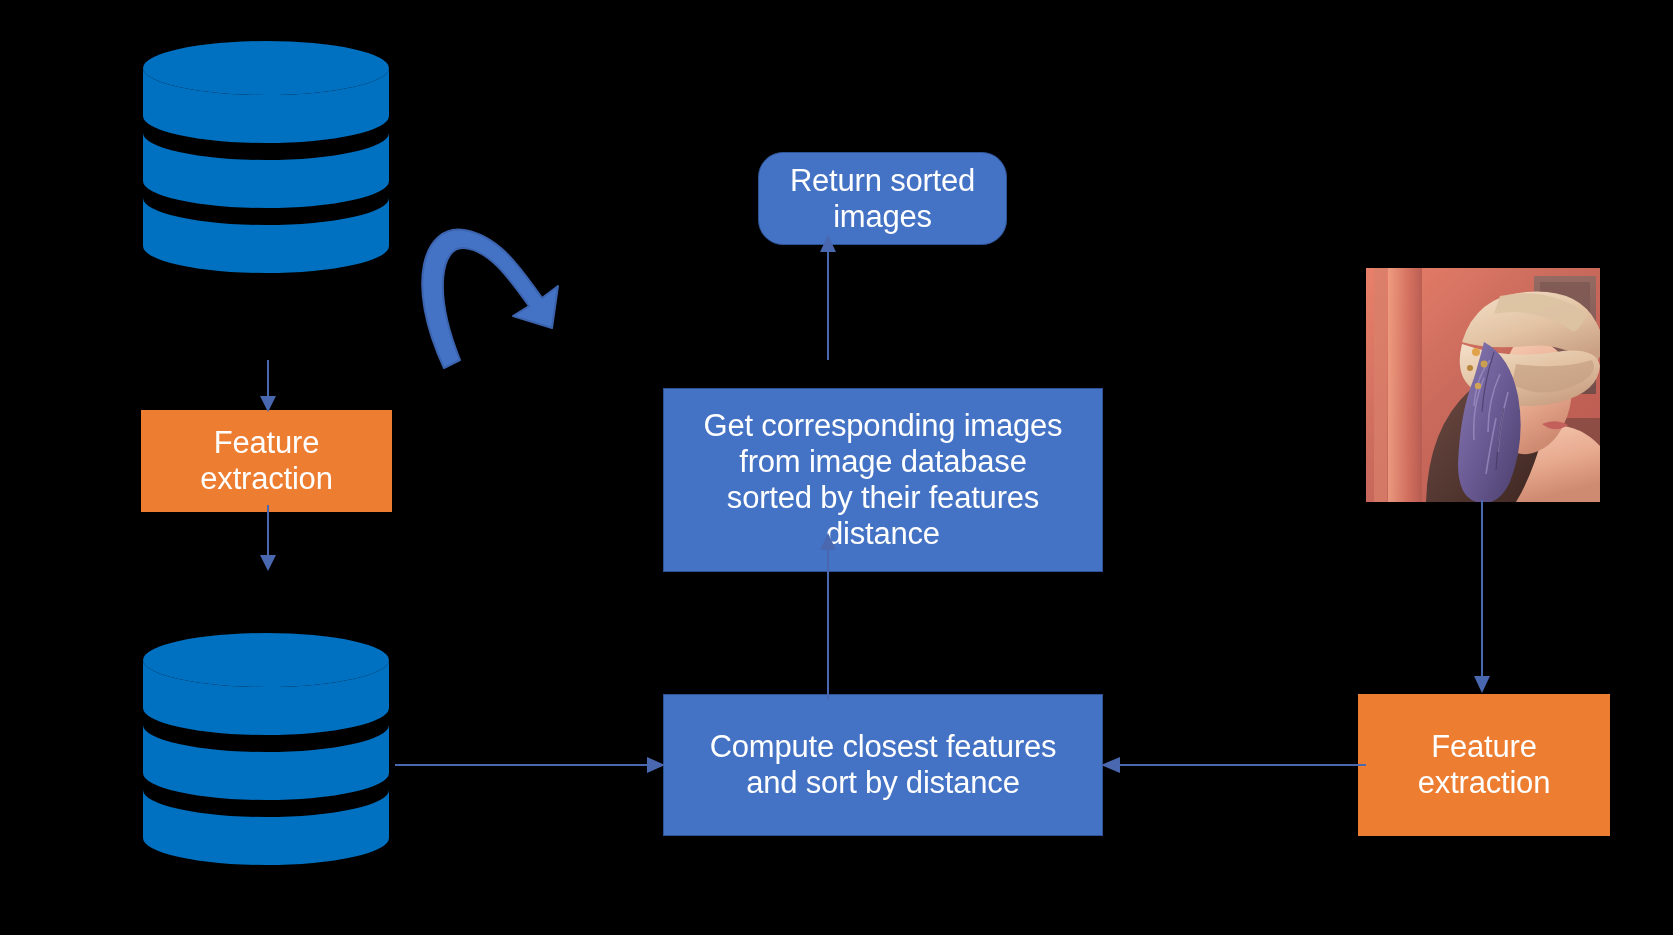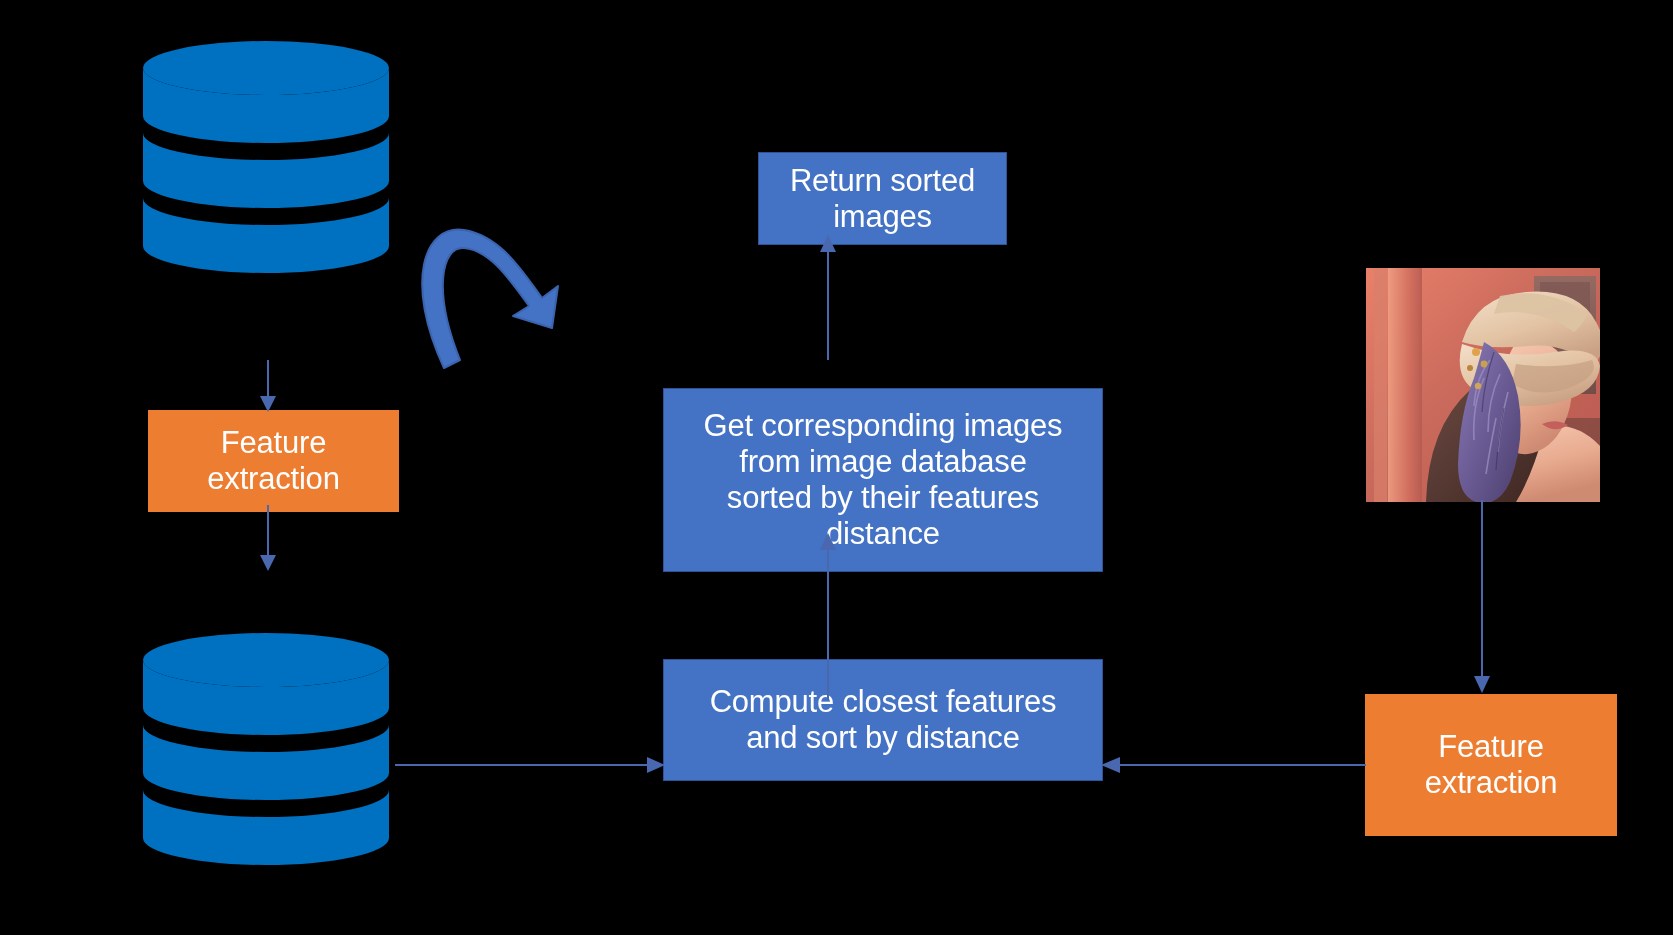--- a/index.html
+++ b/index.html
@@ -31,26 +31,25 @@
     white-space: pre-line;
     padding: 2px 6px;
   }
   .box-blue {
     background: #4472C4;
     border: 1px solid #2F5496;
   }
   .box-orange {
     background: #ED7D31;
     border: none;
-    margin-left: 7px;
-  }
-
-  #box-return-sorted      { left: 758px;  top: 152px; width: 249px; height:  93px; font-size: 31px; }
+  }
+
+  #box-return-sorted      { left: 758px;  top: 152px; width: 249px; height:  93px; font-size: 31px; border-radius: 25px; }
   #box-get-corresponding  { left: 663px;  top: 353px; width: 440px; height: 184px; font-size: 31px; margin-top: 35px; }
-  #box-compute-closest    { left: 663px;  top: 659px; width: 440px; height: 122px; font-size: 31px; }
+  #box-compute-closest    { left: 663px;  top: 694px; width: 440px; height: 142px; font-size: 31px; }
   #box-feature-left       { left: 141px;  top: 410px; width: 251px; height: 102px; font-size: 31px; }
   #box-feature-right      { left: 1358px; top: 694px; width: 252px; height: 142px; font-size: 31px; }
 
   
   .db {
     position: absolute;
   }
   #db-top    { left: 131px; top:  38px; width: 270px; height: 240px; }
   #db-bottom { left: 131px; top: 630px; width: 270px; height: 240px; }
 

